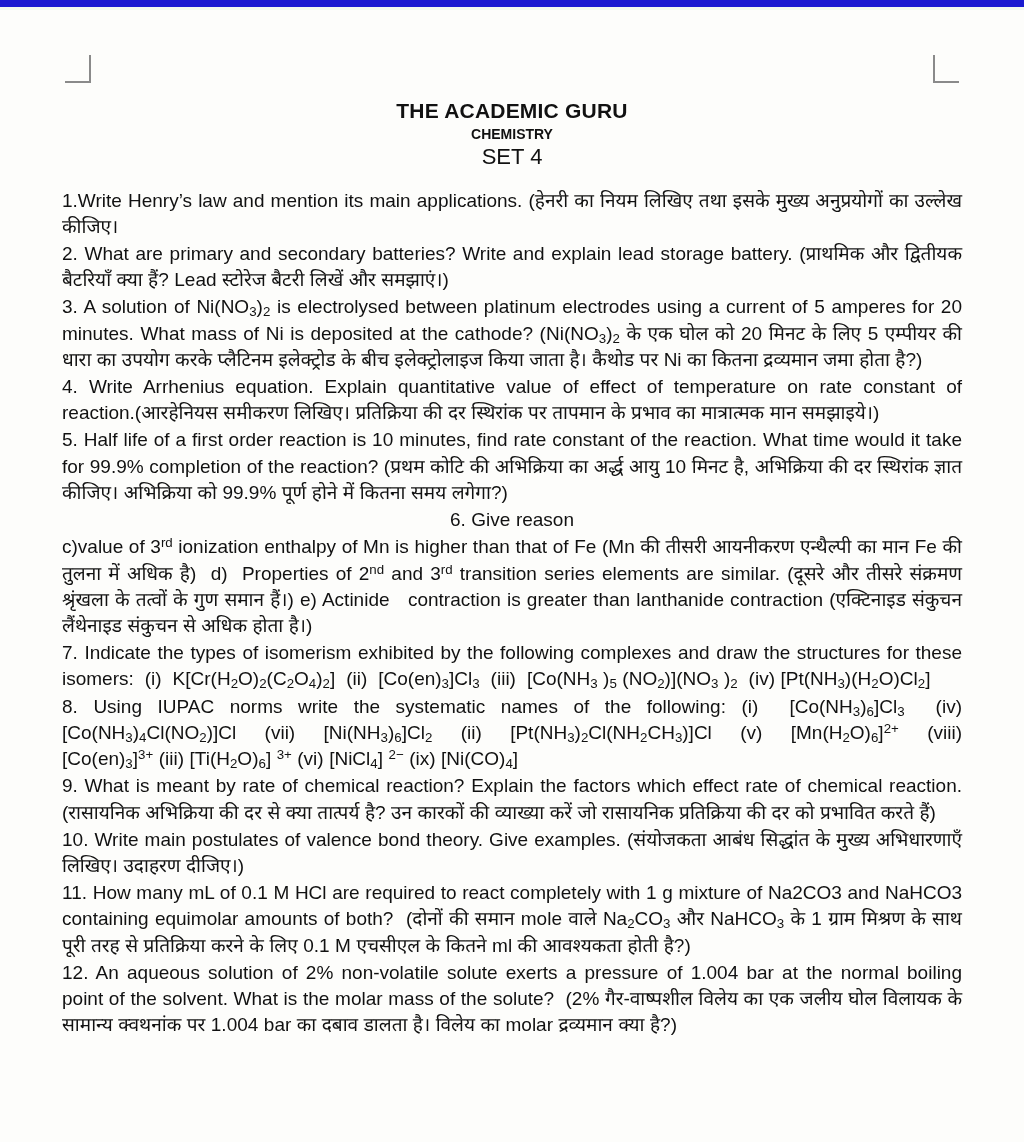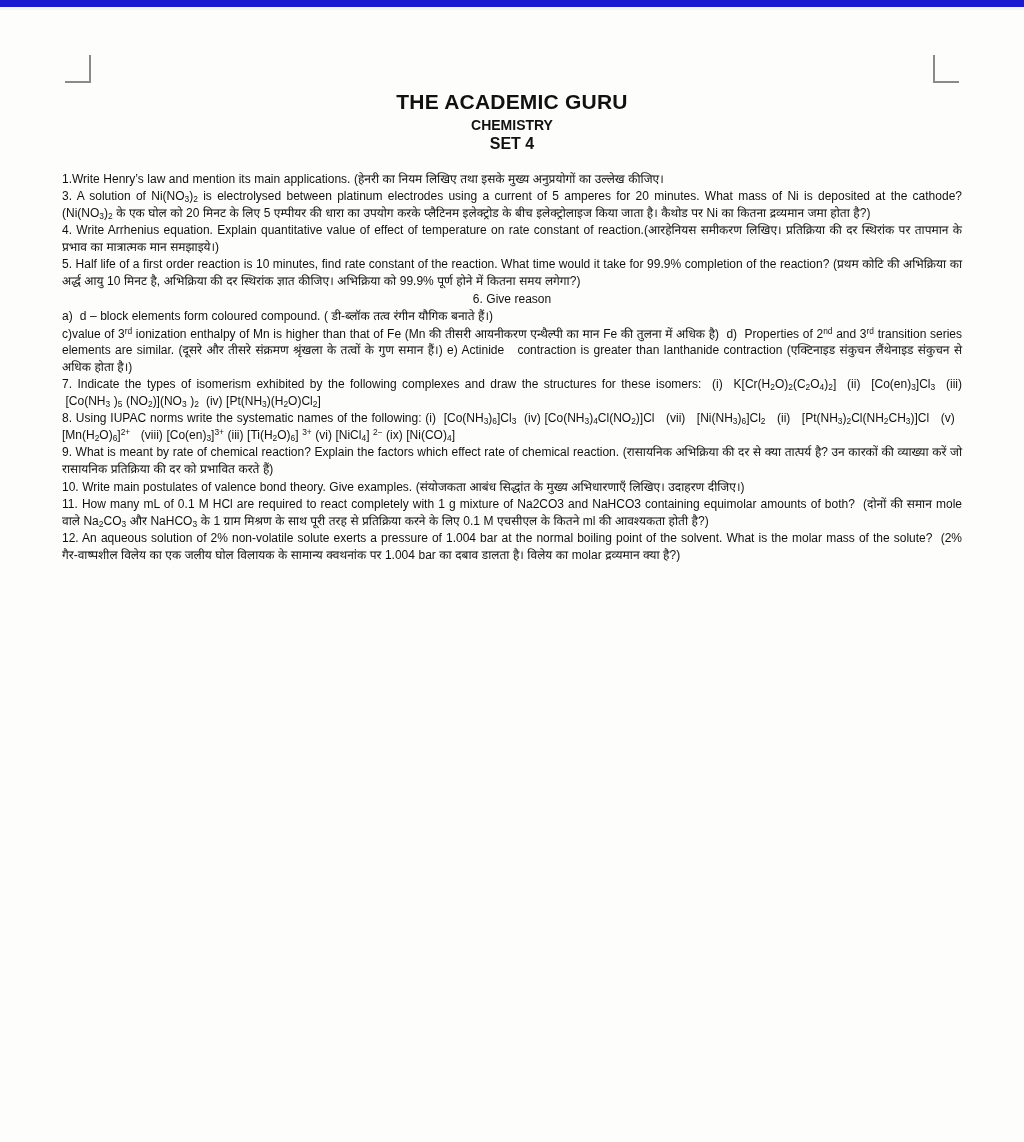--- a/index.html
+++ b/index.html
@@ -58,51 +58,51 @@
   .corner-tl .h { left: 0; bottom: 0; height: 2px; width: 26px; }
 
   .corner-tr { right: 65px; top: 55px; }
   .corner-tr .v { left: 0; top: 0; width: 2px; height: 28px; }
   .corner-tr .h { right: 0; bottom: 0; height: 2px; width: 26px; }
 
   
   .content {
     position: absolute;
     left: 62px;
-    top: 88px;
+    top: 97px;
     width: 900px;
   }
 
   .doc-header {
     text-align: center;
     margin-bottom: 16px;
   }
   .doc-title {
     font-size: 21px;
     font-weight: bold;
     letter-spacing: 0.2px;
     line-height: 1.32;
   }
   .doc-subject {
     font-size: 14px;
     font-weight: bold;
     line-height: 1.3;
   }
   .doc-set {
-    font-size: 16px;
-    font-weight: bold;
+    font-size: 22px;
+    font-weight: normal;
     line-height: 1.3;
   }
 
   .questions {
     margin-top: 8px;
   }
 
   .q {
-    font-size: 12px;
+    font-size: 19px;
     line-height: 1.38;
     text-align: justify;
     text-justify: inter-word;
     margin: 0 0 1px 0;
     word-spacing: 0.2px;
   }
   .q.nojust { text-align: center; }
 
   sub {
     font-size: 0.70em;
@@ -140,25 +140,25 @@
 <div class="content">
 
   <div class="doc-header">
     <div class="doc-title">THE ACADEMIC GURU</div>
     <div class="doc-subject">CHEMISTRY</div>
     <div class="doc-set">SET 4</div>
   </div>
 
   <div class="questions">
       <p class="q">1.Write Henry’s law and mention its main applications. (<span class="hi">हेनरी का नियम लिखिए तथा इसके मुख्य अनुप्रयोगों का उल्लेख कीजिए।</span></p>
+      <p class="q">2. What are primary and secondary batteries? Write and explain lead storage battery. (<span class="hi">प्राथमिक और द्वितीयक बैटरियाँ क्या हैं?</span> Lead <span class="hi">स्टोरेज बैटरी लिखें और समझाएं।</span>)</p>
       <p class="q">3. A solution of Ni(NO<sub>3</sub>)<sub>2</sub> is electrolysed between platinum electrodes using a current of 5 amperes for 20 minutes. What mass of Ni is deposited at the cathode? (Ni(NO<sub>3</sub>)<sub>2</sub> <span class="hi">के एक घोल को 20 मिनट के लिए 5 एम्पीयर की धारा का उपयोग करके प्लैटिनम इलेक्ट्रोड के बीच इलेक्ट्रोलाइज किया जाता है। कैथोड पर</span> Ni <span class="hi">का कितना द्रव्यमान जमा होता है?</span>)</p>
       <p class="q">4. Write Arrhenius equation. Explain quantitative value of effect of temperature on rate constant of reaction.(<span class="hi">आरहेनियस समीकरण लिखिए। प्रतिक्रिया की दर स्थिरांक पर तापमान के प्रभाव का मात्रात्मक मान समझाइये।</span>)</p>
       <p class="q">5. Half life of a first order reaction is 10 minutes, find rate constant of the reaction. What time would it take for 99.9% completion of the reaction? (<span class="hi">प्रथम कोटि की अभिक्रिया का अर्द्ध आयु</span> 10 <span class="hi">मिनट है, अभिक्रिया की दर स्थिरांक ज्ञात कीजिए। अभिक्रिया को</span> 99.9% <span class="hi">पूर्ण होने में कितना समय लगेगा?</span>)</p>
       <p class="q nojust">6. Give reason</p>
-      <p class="q">a) &nbsp;d – block elements form coloured compound. ( <span class="hi">डी-ब्लॉक तत्व रंगीन यौगिक बनाते हैं।</span>)</p>
       <p class="q">c)value of 3<sup>rd</sup> ionization enthalpy of Mn is higher than that of Fe (Mn <span class="hi">की तीसरी आयनीकरण एन्थैल्पी का मान</span> Fe <span class="hi">की तुलना में अधिक है</span>) &nbsp;d) &nbsp;Properties of 2<sup>nd</sup> and 3<sup>rd</sup> transition series elements are similar. (<span class="hi">दूसरे और तीसरे संक्रमण श्रृंखला के तत्वों के गुण समान हैं।</span>) e) Actinide &nbsp; contraction is greater than lanthanide contraction (<span class="hi">एक्टिनाइड संकुचन लैंथेनाइड संकुचन से अधिक होता है।</span>)</p>
       <p class="q">7. Indicate the types of isomerism exhibited by the following complexes and draw the structures for these isomers: &nbsp;(i) &nbsp;K[Cr(H<sub>2</sub>O)<sub>2</sub>(C<sub>2</sub>O<sub>4</sub>)<sub>2</sub>] &nbsp;(ii) &nbsp;[Co(en)<sub>3</sub>]Cl<sub>3</sub> &nbsp;(iii) &nbsp;[Co(NH<sub>3</sub> )<sub>5</sub> (NO<sub>2</sub>)](NO<sub>3</sub> )<sub>2</sub> &nbsp;(iv) [Pt(NH<sub>3</sub>)(H<sub>2</sub>O)Cl<sub>2</sub>]</p>
       <p class="q">8. Using IUPAC norms write the systematic names of the following: (i) &nbsp;[Co(NH<sub>3</sub>)<sub>6</sub>]Cl<sub>3</sub> &nbsp;(iv) [Co(NH<sub>3</sub>)<sub>4</sub>Cl(NO<sub>2</sub>)]Cl &nbsp; (vii) &nbsp; [Ni(NH<sub>3</sub>)<sub>6</sub>]Cl<sub>2</sub> &nbsp; (ii) &nbsp; [Pt(NH<sub>3</sub>)<sub>2</sub>Cl(NH<sub>2</sub>CH<sub>3</sub>)]Cl &nbsp; (v) &nbsp; [Mn(H<sub>2</sub>O)<sub>6</sub>]<sup>2+</sup> &nbsp; (viii) [Co(en)<sub>3</sub>]<sup>3+</sup> (iii) [Ti(H<sub>2</sub>O)<sub>6</sub>] <sup>3+</sup> (vi) [NiCl<sub>4</sub>] <sup>2−</sup> (ix) [Ni(CO)<sub>4</sub>]</p>
       <p class="q">9. What is meant by rate of chemical reaction? Explain the factors which effect rate of chemical reaction. (<span class="hi">रासायनिक अभिक्रिया की दर से क्या तात्पर्य है? उन कारकों की व्याख्या करें जो रासायनिक प्रतिक्रिया की दर को प्रभावित करते हैं</span>)</p>
       <p class="q">10. Write main postulates of valence bond theory. Give examples. (<span class="hi">संयोजकता आबंध सिद्धांत के मुख्य अभिधारणाएँ लिखिए। उदाहरण दीजिए।</span>)</p>
       <p class="q">11. How many mL of 0.1 M HCl are required to react completely with 1 g mixture of Na2CO3 and NaHCO3 containing equimolar amounts of both? &nbsp;(<span class="hi">दोनों की समान</span> mole <span class="hi">वाले</span> Na<sub>2</sub>CO<sub>3</sub> <span class="hi">और</span> NaHCO<sub>3</sub> <span class="hi">के</span> 1 <span class="hi">ग्राम मिश्रण के साथ पूरी तरह से प्रतिक्रिया करने के लिए</span> 0.1 M <span class="hi">एचसीएल के कितने</span> ml <span class="hi">की आवश्यकता होती है?</span>)</p>
       <p class="q">12. An aqueous solution of 2% non-volatile solute exerts a pressure of 1.004 bar at the normal boiling point of the solvent. What is the molar mass of the solute? &nbsp;(2% <span class="hi">गैर-वाष्पशील विलेय का एक जलीय घोल विलायक के सामान्य क्वथनांक पर</span> 1.004 bar <span class="hi">का दबाव डालता है। विलेय का</span> molar <span class="hi">द्रव्यमान क्या है?</span>)</p>
     </div>
 
 </div>

